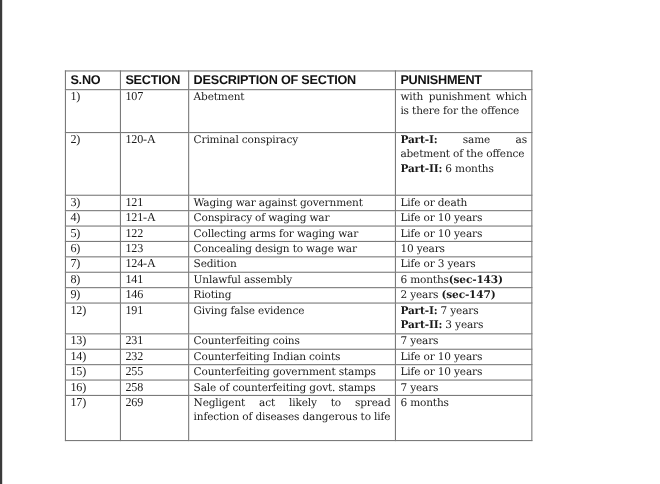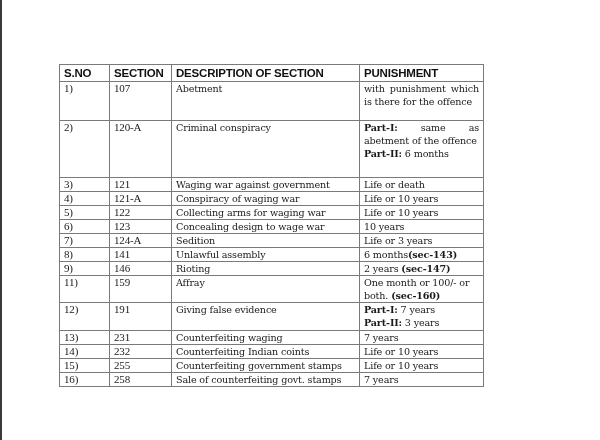--- a/index.html
+++ b/index.html
@@ -143,53 +143,53 @@
       <td class="sec">141</td>
       <td>Unlawful assembly</td>
       <td><span>6 months</span><span class="b">(sec-143)</span></td>
     </tr>
     <tr class="hs">
       <td class="sno">9)</td>
       <td class="sec">146</td>
       <td>Rioting</td>
       <td><span>2 years </span><span class="b">(sec-147)</span></td>
     </tr>
-    <tr class="h11">
-      <td class="sno">11)</td>
-      <td class="sec">159</td>
-      <td>Affray</td>
-      <td><span>One month or 100/- or both. </span><span class="b">(sec-160)</span></td>
-    </tr>
     <tr class="h12">
       <td class="sno">12)</td>
       <td class="sec">191</td>
       <td>Giving false evidence</td>
       <td>
         <span class="pline"><span class="b">Part-I:</span><span> 7 years</span></span>
         <span class="pline"><span class="b">Part-II:</span><span> 3 years</span></span>
       </td>
     </tr>
     <tr class="hs">
       <td class="sno">13)</td>
       <td class="sec">231</td>
-      <td>Counterfeiting waging</td>
+      <td>Counterfeiting coins</td>
       <td>7 years</td>
     </tr>
     <tr class="hs">
       <td class="sno">14)</td>
       <td class="sec">232</td>
       <td>Counterfeiting Indian coints</td>
       <td>Life or 10 years</td>
     </tr>
     <tr class="hs">
       <td class="sno">15)</td>
       <td class="sec">255</td>
       <td>Counterfeiting government stamps</td>
       <td>Life or 10 years</td>
     </tr>
     <tr class="hs">
       <td class="sno">16)</td>
       <td class="sec">258</td>
       <td>Sale of counterfeiting govt. stamps</td>
       <td>7 years</td>
     </tr>
+    <tr class="h17">
+      <td class="sno">17)</td>
+      <td class="sec">269</td>
+      <td class="just">Negligent act likely to spread infection of diseases dangerous to life</td>
+      <td>6 months</td>
+    </tr>
   </tbody>
 </table>
 
 </body></html>

